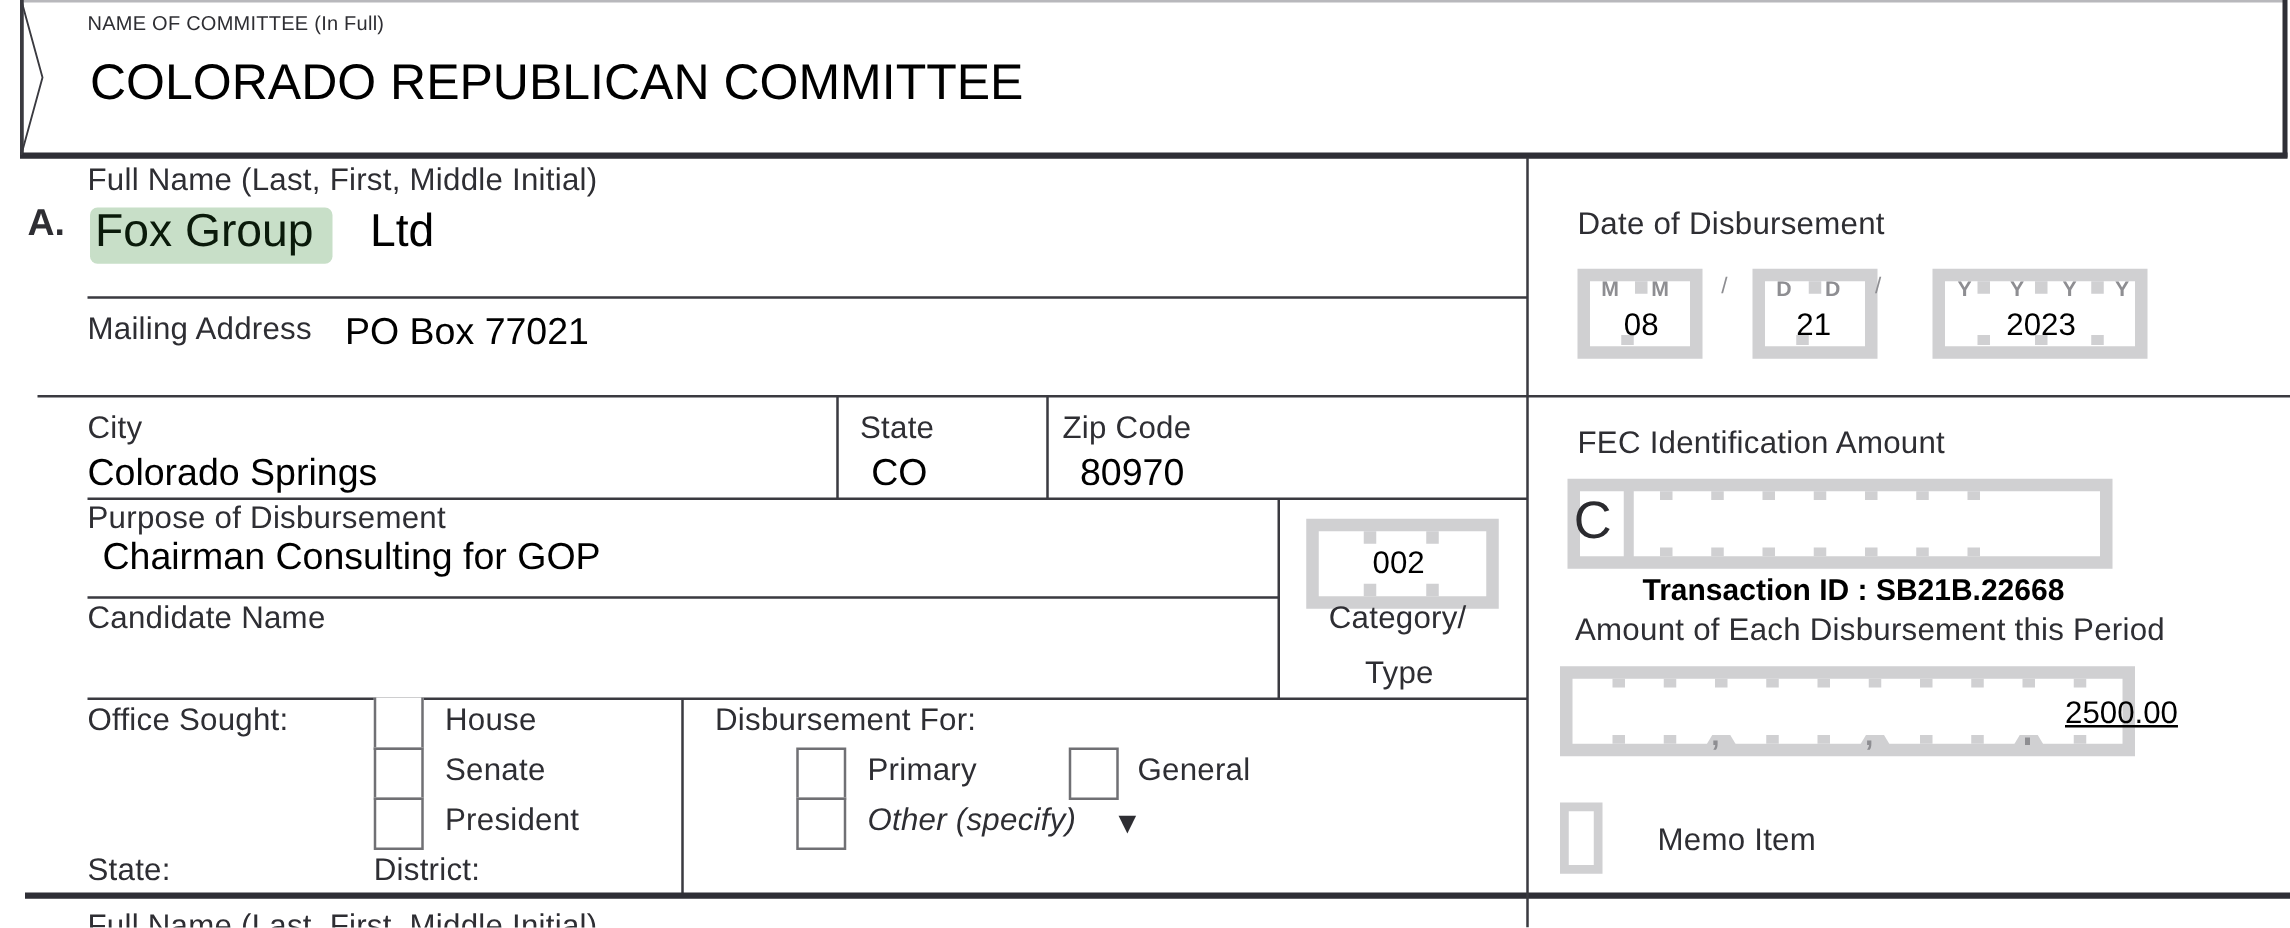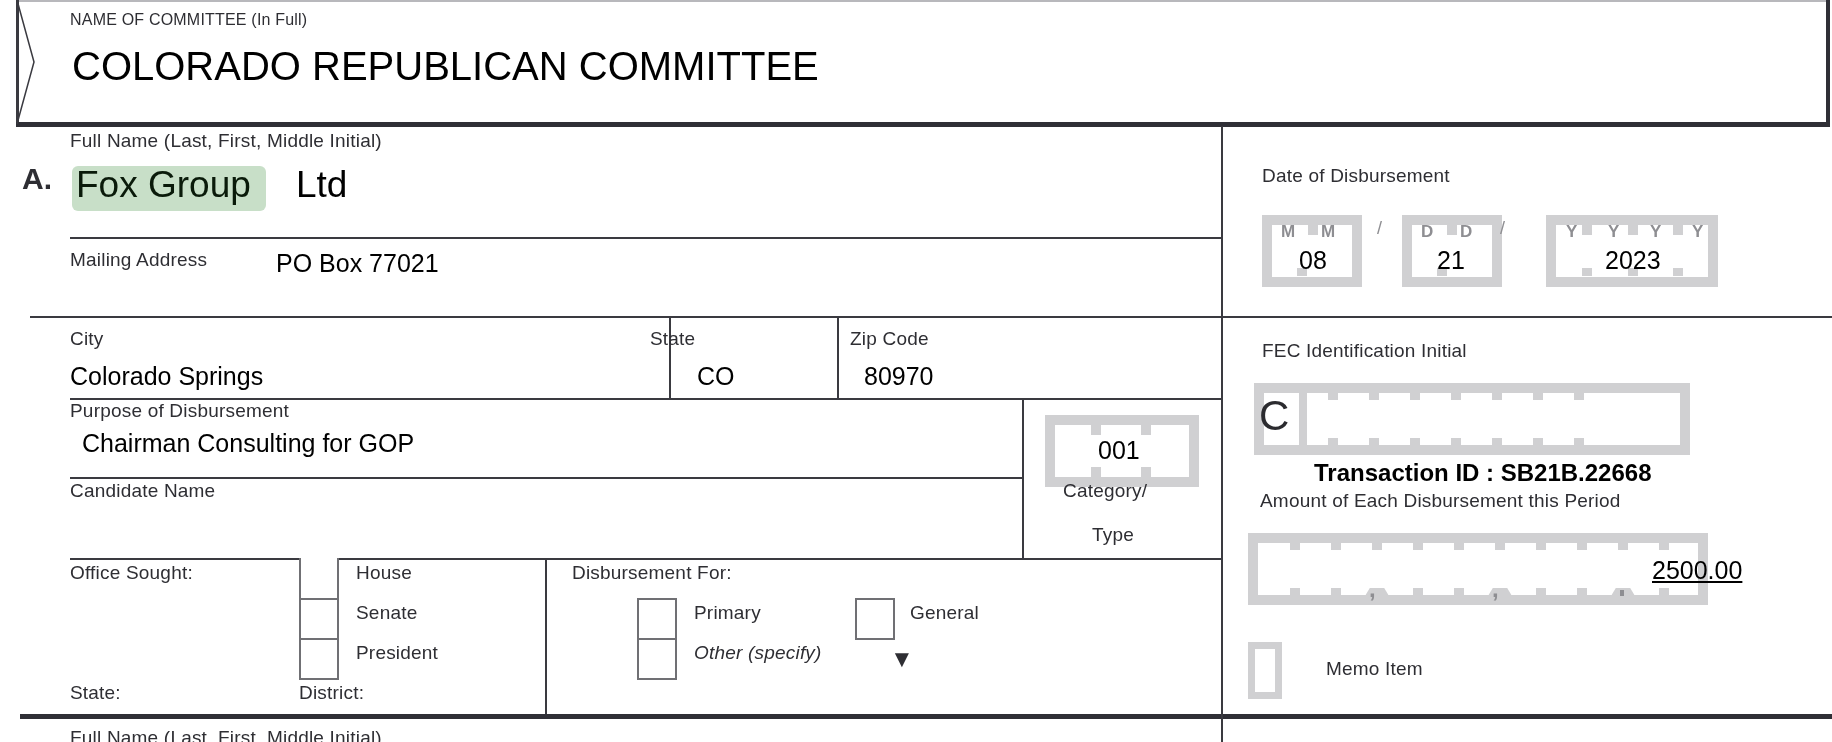--- a/index.html
+++ b/index.html
@@ -1,20 +1,20 @@
 <!DOCTYPE html>
 <html><head>
 <meta charset="utf-8">
 <style>
   * { box-sizing: border-box; margin: 0; padding: 0; }
   html, body { width: 1832px; height: 742px; overflow: hidden; background: #ffffff; }
   body { position: relative; font-family: "Liberation Sans", sans-serif; color: #2b2b2f; }
   .abs { position: absolute; }
-  .lbl { font-size: 19px; color: #2e2e33; white-space: nowrap; letter-spacing: 0.2px; }
-  .val { font-size: 25px; color: #000; white-space: nowrap; }
+  .lbl { font-size: 25px; color: #2e2e33; white-space: nowrap; letter-spacing: 0.2px; }
+  .val { font-size: 30px; color: #000; white-space: nowrap; }
   .hline { position: absolute; background: #3a3a40; height: 2px; }
   .vline { position: absolute; background: #3a3a40; width: 2px; }
   .thick { background: #2f2f36; height: 5px; }
   
   .comb { position: absolute; border: 10px solid #d0d0d2; background: #fff; }
   .tick { position: absolute; width: 10px; height: 10px; background: #d0d0d2; }
   .combletter { position: absolute; font-size: 17px; font-weight: bold; color: #8e8e92; }
   .combval { position: absolute; font-size: 25px; color: #000; white-space: nowrap; }
   .chk { position: absolute; width: 40px; height: 40px; border: 2px solid #707074; background: #fff; }
 </style>
@@ -44,21 +44,21 @@
   <div class="hline" style="left:70px;top:237px;width:1152px;"></div>
 
   <div class="abs lbl" style="left:70px;top:249px;">Mailing Address</div>
   <div class="abs val" style="left:276px;top:249px;">PO Box 77021</div>
 
   <div class="hline" style="left:30px;top:316px;width:1802px;"></div>
 
   <div class="abs lbl" style="left:70px;top:328px;">City</div>
   <div class="abs val" style="left:70px;top:362px;">Colorado Springs</div>
   <div class="vline" style="left:669px;top:317px;height:82px;"></div>
-  <div class="abs lbl" style="left:650px;top:328px;">State</div>
+  <div class="abs lbl" style="left:688px;top:328px;">State</div>
   <div class="abs val" style="left:697px;top:362px;">CO</div>
   <div class="vline" style="left:837px;top:317px;height:82px;"></div>
   <div class="abs lbl" style="left:850px;top:328px;">Zip Code</div>
   <div class="abs val" style="left:864px;top:362px;">80970</div>
 
   <div class="hline" style="left:70px;top:398px;width:1152px;"></div>
 
   <div class="abs lbl" style="left:70px;top:400px;">Purpose of Disbursement</div>
   <div class="abs val" style="left:82px;top:429px;">Chairman Consulting for GOP</div>
 
@@ -67,21 +67,21 @@
   <div class="abs lbl" style="left:70px;top:480px;">Candidate Name</div>
   <div class="abs val" style="left:82px;top:514px;"></div>
 
   <div class="vline" style="left:1022px;top:399px;height:160px;"></div>
   <div>
     <div class="comb" style="left:1045px;top:415px;width:154px;height:72px;"></div>
     <div class="tick" style="left:1091px;top:425px;"></div>
     <div class="tick" style="left:1141px;top:425px;"></div>
     <div class="tick" style="left:1091px;top:467px;"></div>
     <div class="tick" style="left:1141px;top:467px;"></div>
-    <div class="combval" style="left:1098px;top:436px;">001</div>
+    <div class="combval" style="left:1098px;top:436px;">002</div>
   </div>
   <div class="abs lbl" style="left:1063px;top:480px;">Category/</div>
   <div class="abs lbl" style="left:1092px;top:524px;">Type</div>
 
   <div class="hline" style="left:70px;top:558px;width:1152px;"></div>
 
   <div class="abs lbl" style="left:70px;top:562px;">Office Sought:</div>
   <div class="chk" style="left:299px;top:558px;height:42px;border-top:none;"></div>
   <div class="chk" style="left:299px;top:598px;height:42px;"></div>
   <div class="chk" style="left:299px;top:638px;height:42px;"></div>
@@ -141,21 +141,21 @@
     <div class="tick" style="left:1582px;top:268px;height:8px;"></div>
     <div class="tick" style="left:1628px;top:268px;height:8px;"></div>
     <div class="tick" style="left:1673px;top:268px;height:8px;"></div>
     <div class="combletter" style="left:1566px;top:222px;">Y</div>
     <div class="combletter" style="left:1608px;top:222px;">Y</div>
     <div class="combletter" style="left:1650px;top:222px;">Y</div>
     <div class="combletter" style="left:1692px;top:222px;">Y</div>
     <div class="combval" style="left:1605px;top:246px;">2023</div>
   </div>
 
-  <div class="abs lbl" style="left:1262px;top:340px;">FEC Identification Initial</div>
+  <div class="abs lbl" style="left:1262px;top:340px;">FEC Identification Amount</div>
   <div>
     <div class="comb" style="left:1254px;top:383px;width:436px;height:72px;"></div>
     <div class="abs" style="left:1299px;top:390px;width:8px;height:58px;background:#d0d0d2;"></div>
     <div class="abs" style="left:1259px;top:392px;font-size:42px;color:#2b2b2f;">C</div>
     <div class="tick" style="left:1328px;top:393px;height:7px;"></div>
     <div class="tick" style="left:1369px;top:393px;height:7px;"></div>
     <div class="tick" style="left:1410px;top:393px;height:7px;"></div>
     <div class="tick" style="left:1451px;top:393px;height:7px;"></div>
     <div class="tick" style="left:1492px;top:393px;height:7px;"></div>
     <div class="tick" style="left:1533px;top:393px;height:7px;"></div>

